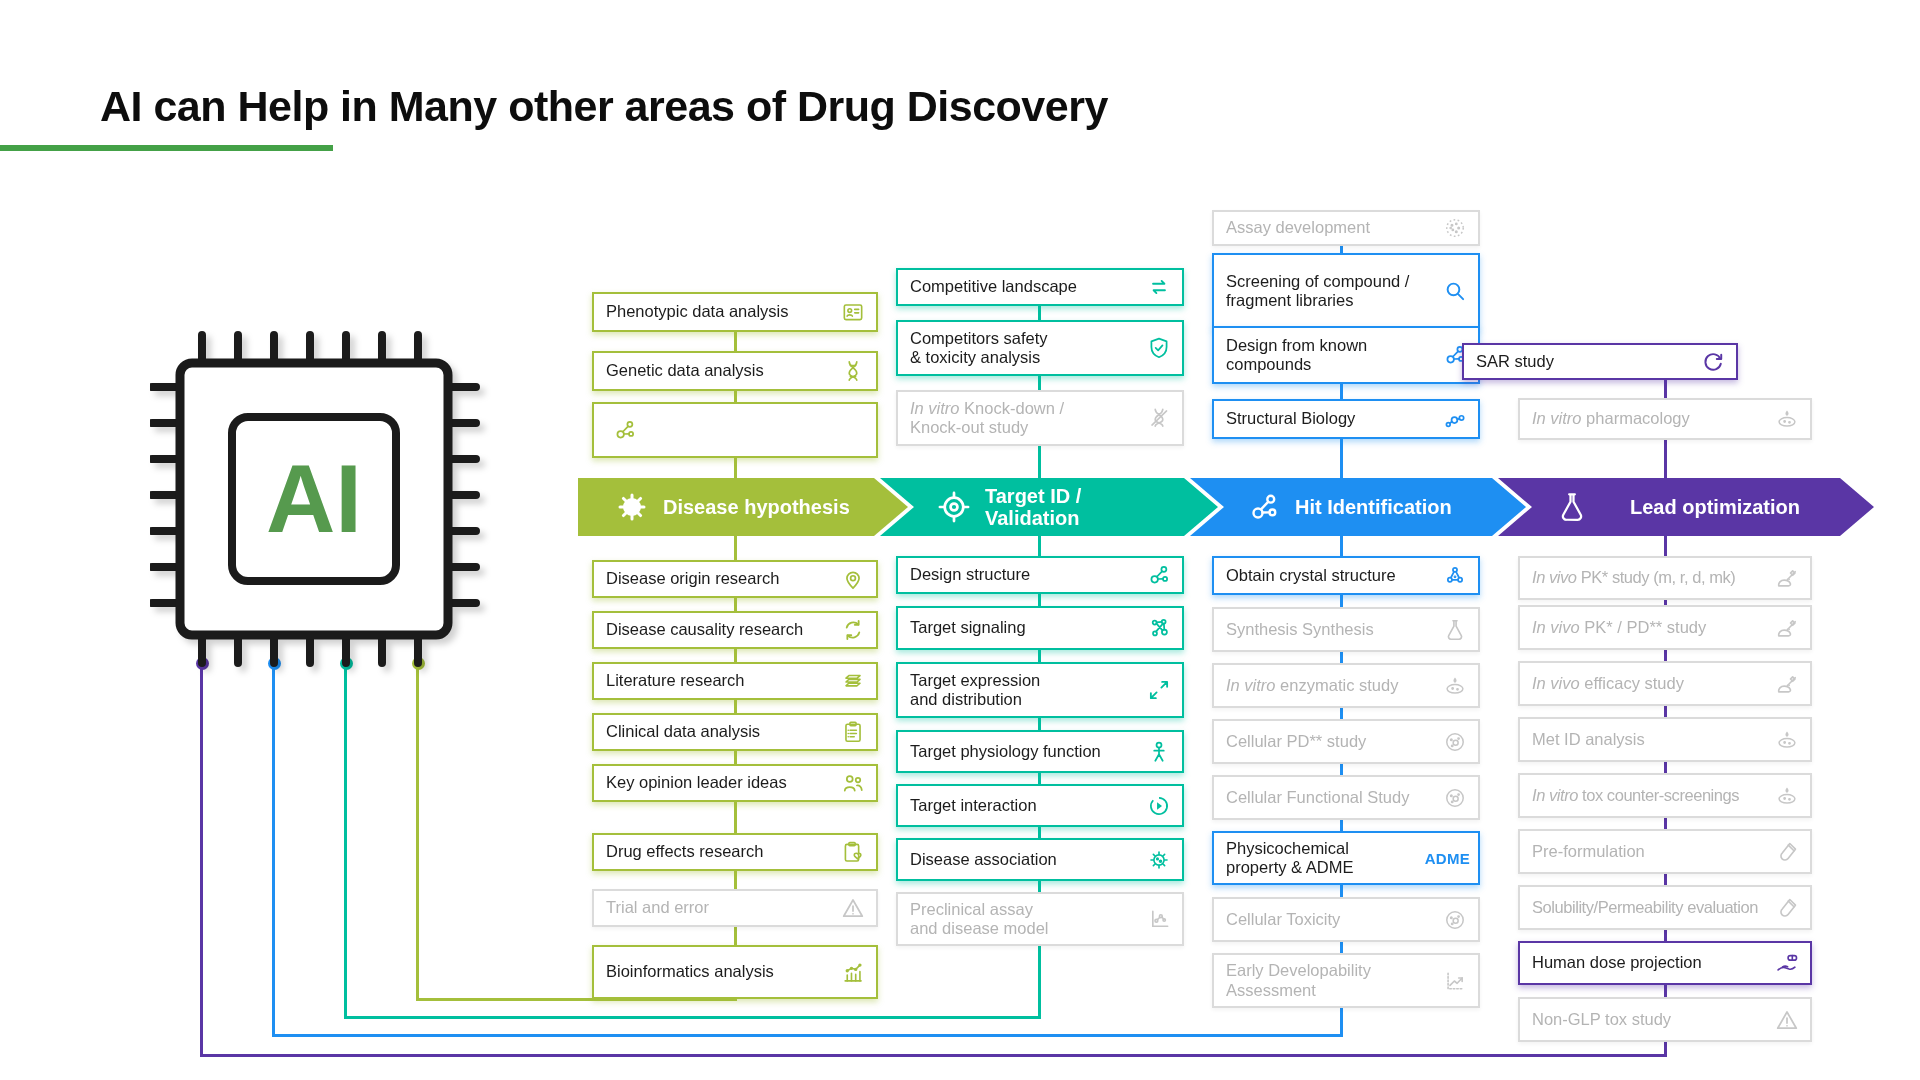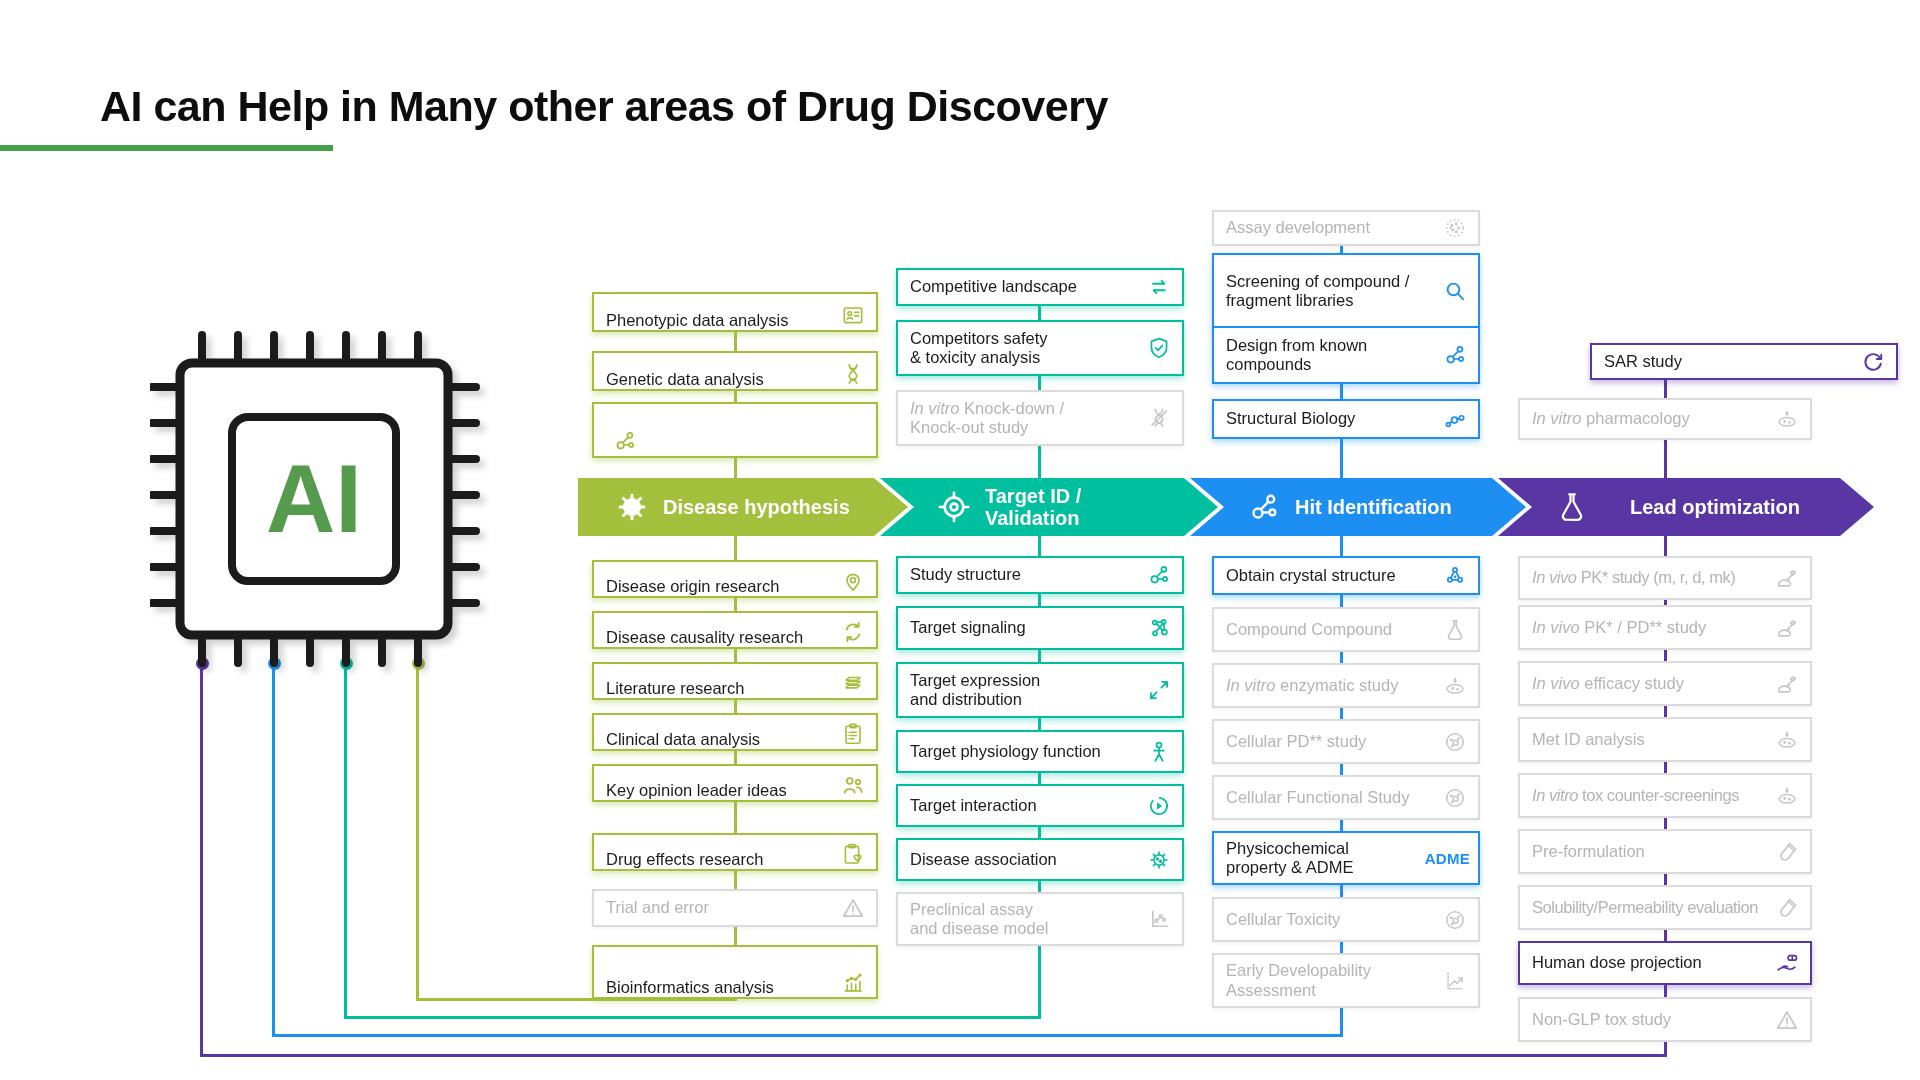--- a/index.html
+++ b/index.html
@@ -12,21 +12,21 @@
   .dot{position:absolute;width:13px;height:13px;border-radius:50%;}
 
   
   .box{position:absolute;background:#fff;border:2px solid #ccc;display:flex;align-items:center;
        padding:0 8px 0 12px;box-sizing:border-box;font-size:16.5px;color:#1c1c1c;}
   .box .lbl{flex:1 1 auto;white-space:pre-line;line-height:1.18;}
   .box .ic{flex:0 0 auto;width:30px;height:30px;margin-left:4px;display:flex;align-items:center;justify-content:center;}
   .box .ic svg{width:26px;height:26px;}
   .it{font-style:italic;}
   .tight{letter-spacing:-0.45px;}
-  .s0{border-color:#a4bf3b;box-shadow:0 3px 6px rgba(164,191,59,.38);align-items:flex-end;}
+  .s0{border-color:#a4bf3b;box-shadow:0 3px 6px rgba(164,191,59,.38);}
   .s0 .ic{color:#a4bf3b;}
   .s1{border-color:#00bf9f;box-shadow:0 3px 6px rgba(0,191,159,.35);}
   .s1 .ic{color:#00bf9f;}
   .s2{border-color:#1e8ff2;box-shadow:0 3px 6px rgba(30,143,242,.35);}
   .s2 .ic{color:#1e8ff2;}
   .s3{border-color:#5a36a5;box-shadow:0 3px 6px rgba(90,54,165,.35);}
   .s3 .ic{color:#5a36a5;}
   .gray{border-color:#dbdbdb;color:#b4b4b4;box-shadow:0 2px 4px rgba(0,0,0,.05);}
   .gray .ic{color:#c7c7c7;}
   .adme{font-weight:bold;color:#1e8ff2;font-size:15px;letter-spacing:.3px;}
@@ -411,21 +411,21 @@
 <div class="box gray" style="left:896px;top:390px;width:288px;height:56px">
   <span class="lbl"><span class="it">In vitro</span><span> Knock-down /
 Knock-out study</span></span>
   <span class="ic">
       <svg viewBox="0 0 24 24">
         <use href="#sym-dna-scissors"></use>
       </svg>
     </span>
 </div>
 <div class="box s1" style="left:896px;top:556px;width:288px;height:38px">
-  <span class="lbl">Study structure</span>
+  <span class="lbl">Design structure</span>
   <span class="ic">
       <svg viewBox="0 0 24 24">
         <use href="#sym-molecule"></use>
       </svg>
     </span>
 </div>
 <div class="box s1" style="left:896px;top:606px;width:288px;height:44px">
   <span class="lbl">Target signaling</span>
   <span class="ic">
       <svg viewBox="0 0 24 24">
@@ -512,21 +512,21 @@
 </div>
 <div class="box s2" style="left:1212px;top:556px;width:268px;height:39px">
   <span class="lbl">Obtain crystal structure</span>
   <span class="ic">
       <svg viewBox="0 0 24 24">
         <use href="#sym-crystal"></use>
       </svg>
     </span>
 </div>
 <div class="box gray" style="left:1212px;top:607px;width:268px;height:45px">
-  <span class="lbl">Compound Compound</span>
+  <span class="lbl">Synthesis Synthesis</span>
   <span class="ic">
       <svg viewBox="0 0 24 24">
         <use href="#sym-flask"></use>
       </svg>
     </span>
 </div>
 <div class="box gray" style="left:1212px;top:663px;width:268px;height:45px">
   <span class="lbl"><span class="it">In vitro</span><span> enzymatic study</span></span>
   <span class="ic">
       <svg viewBox="0 0 24 24">
@@ -566,21 +566,21 @@
 <div class="box gray" style="left:1212px;top:953px;width:268px;height:55px">
   <span class="lbl">Early Developability
 Assessment</span>
   <span class="ic">
       <svg viewBox="0 0 24 24">
         <use href="#sym-chart-up"></use>
       </svg>
     </span>
 </div>
 
-<div class="box s3" style="left:1590px;top:343px;width:308px;height:37px">
+<div class="box s3" style="left:1462px;top:343px;width:276px;height:37px">
   <span class="lbl">SAR study</span>
   <span class="ic">
       <svg viewBox="0 0 24 24">
         <use href="#sym-cycle"></use>
       </svg>
     </span>
 </div>
 <div class="box gray" style="left:1518px;top:398px;width:294px;height:42px">
   <span class="lbl"><span class="it">In vitro</span><span> pharmacology</span></span>
   <span class="ic">

